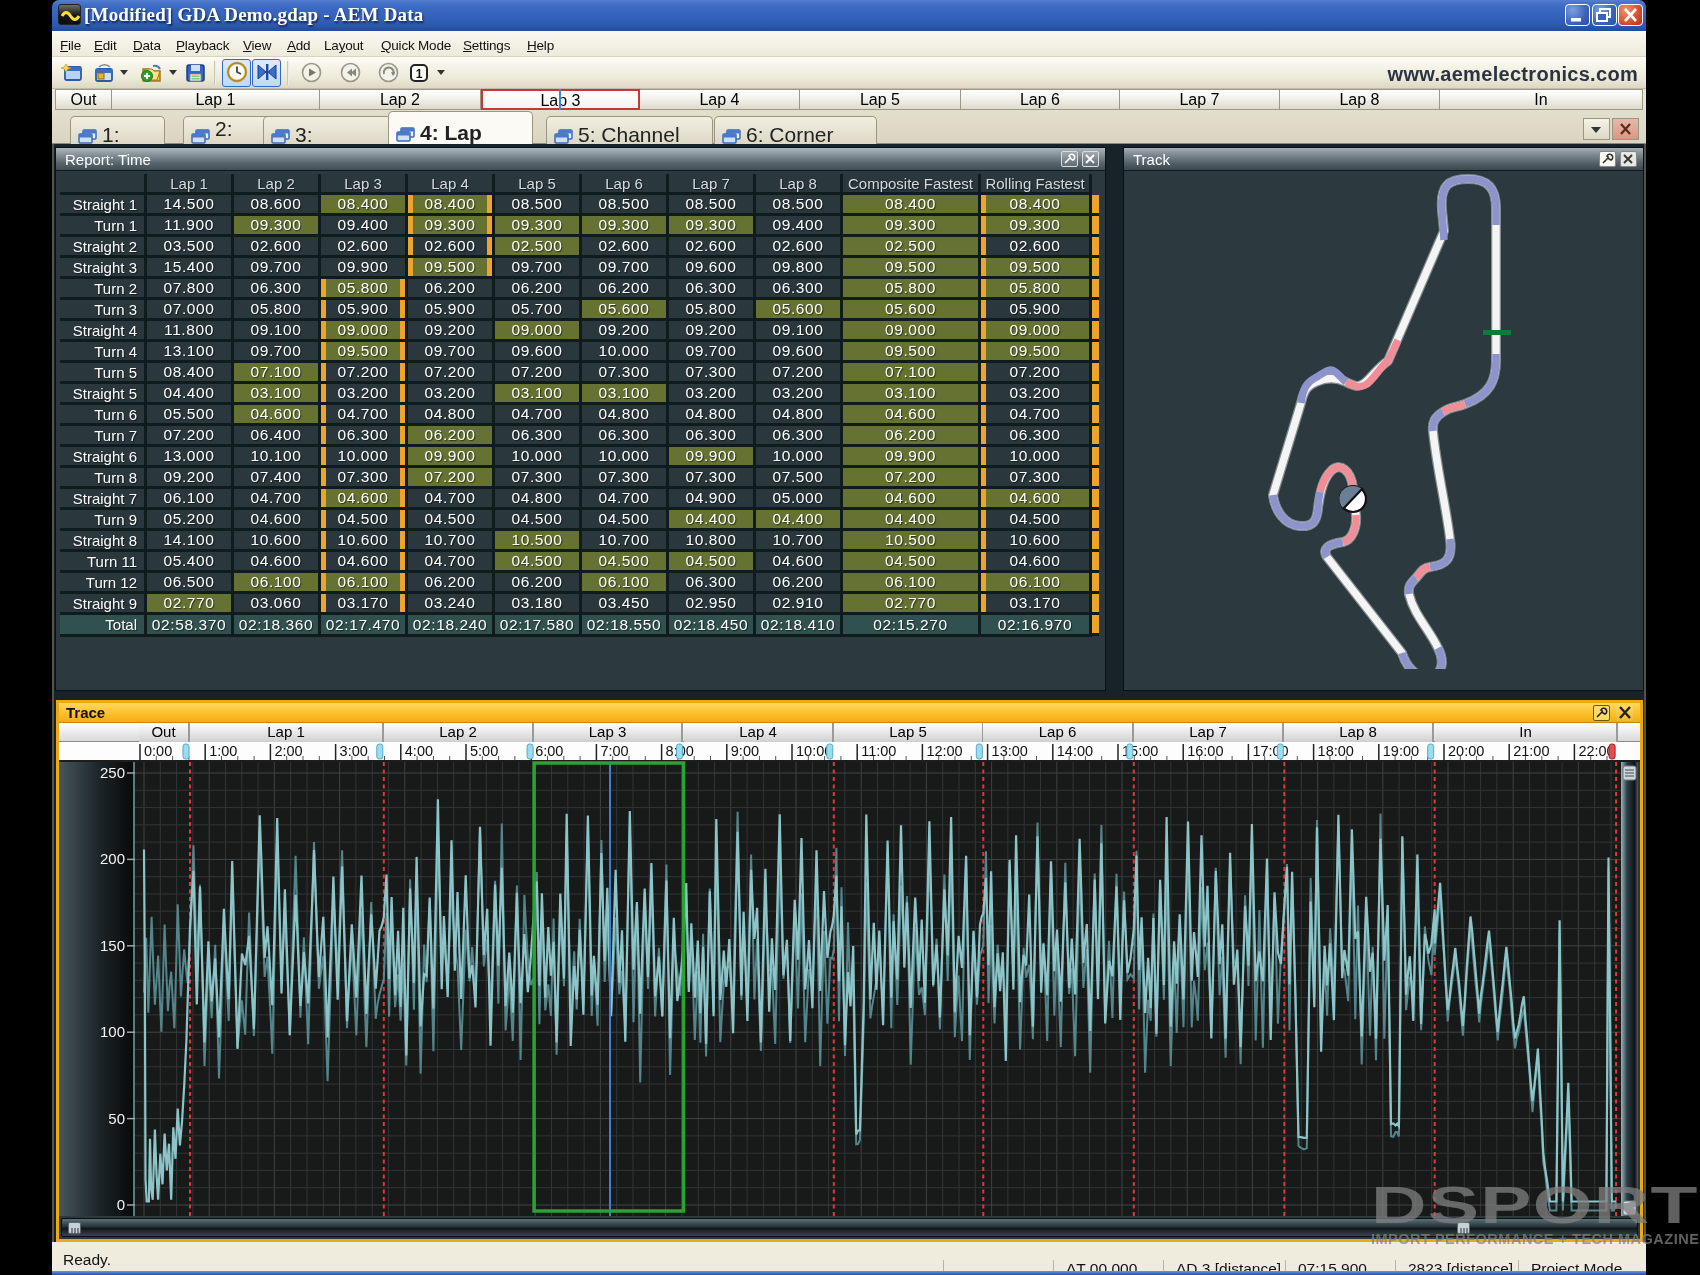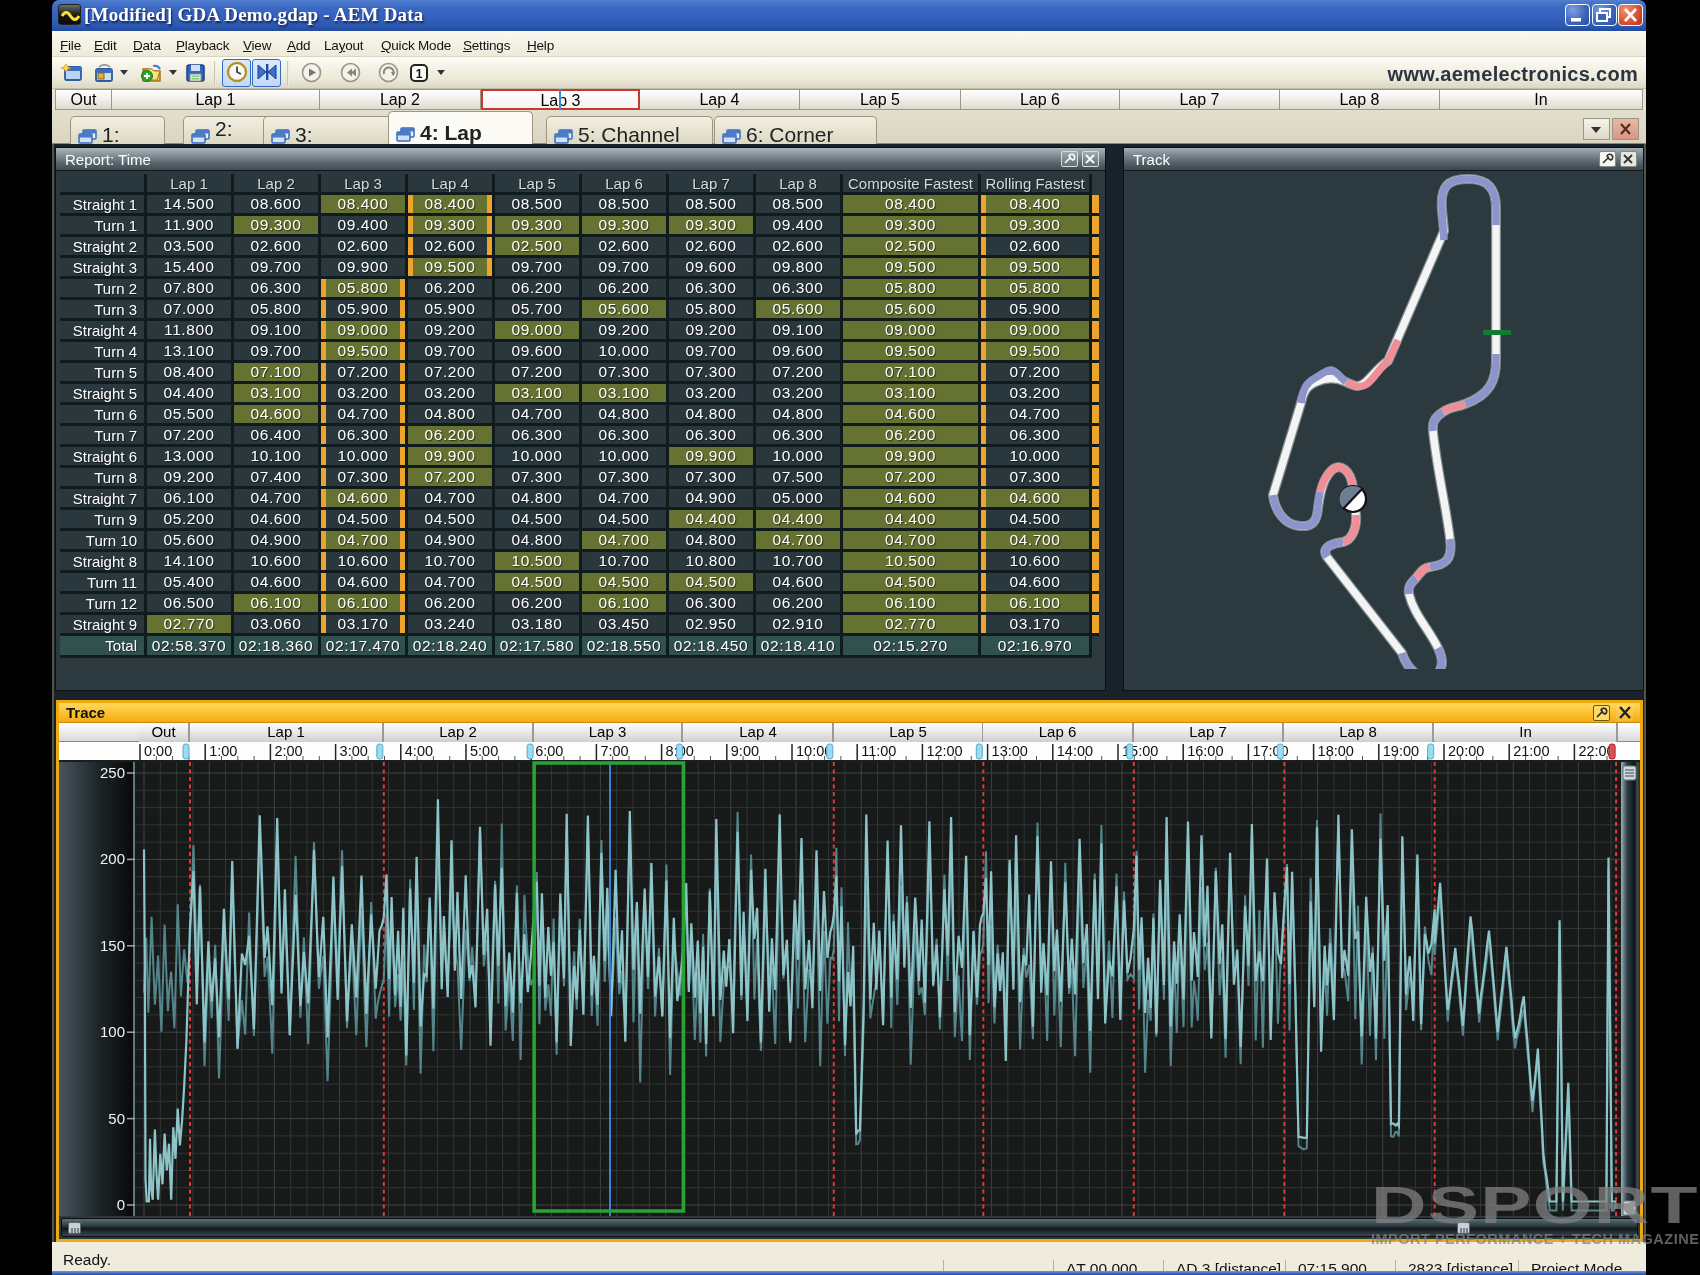--- a/index.html
+++ b/index.html
@@ -456,33 +456,20 @@
             <td>05.200</td>
             <td>04.600</td>
             <td class="o">04.500</td>
             <td>04.500</td>
             <td>04.500</td>
             <td>04.500</td>
             <td class="g">04.400</td>
             <td class="g">04.400</td>
             <td class="g">04.400</td>
             <td class="ol">04.500</td>
-          </tr>
-<tr>
-            <td class="lbl">Turn 10</td>
-            <td>05.600</td>
-            <td>04.900</td>
-            <td class="g o">04.700</td>
-            <td>04.900</td>
-            <td>04.800</td>
-            <td class="g">04.700</td>
-            <td>04.800</td>
-            <td class="g">04.700</td>
-            <td class="g">04.700</td>
-            <td class="g ol">04.700</td>
           </tr>
 <tr>
             <td class="lbl">Straight 8</td>
             <td>14.100</td>
             <td>10.600</td>
             <td class="o">10.600</td>
             <td>10.700</td>
             <td class="g">10.500</td>
             <td>10.700</td>
             <td>10.800</td>

